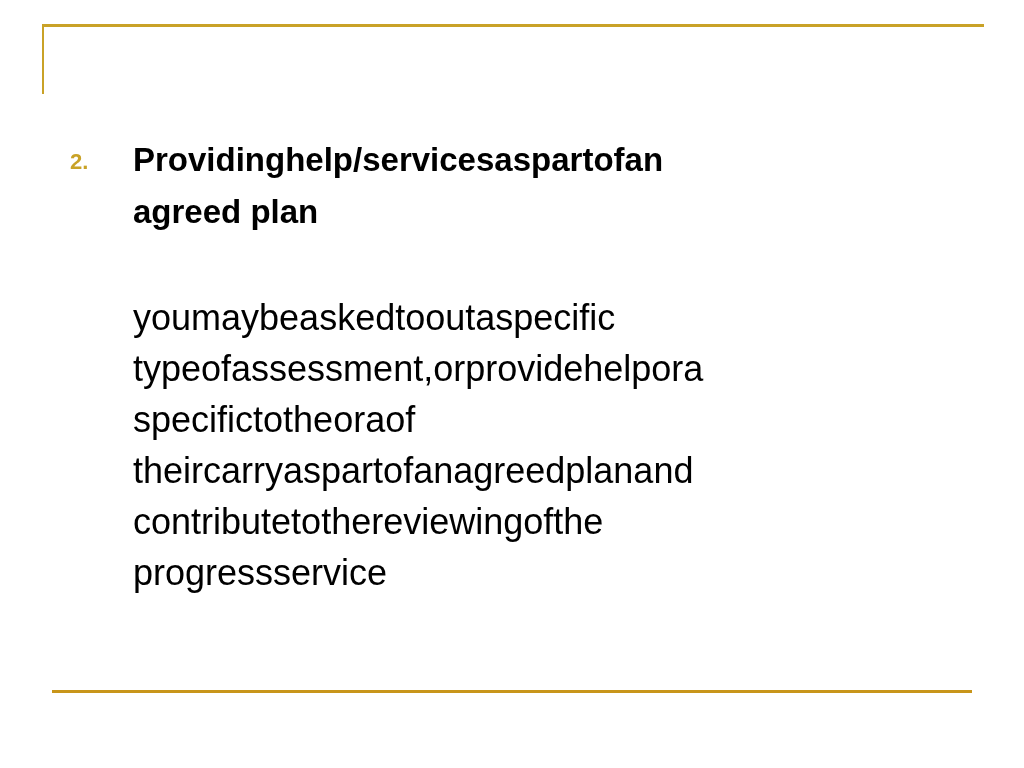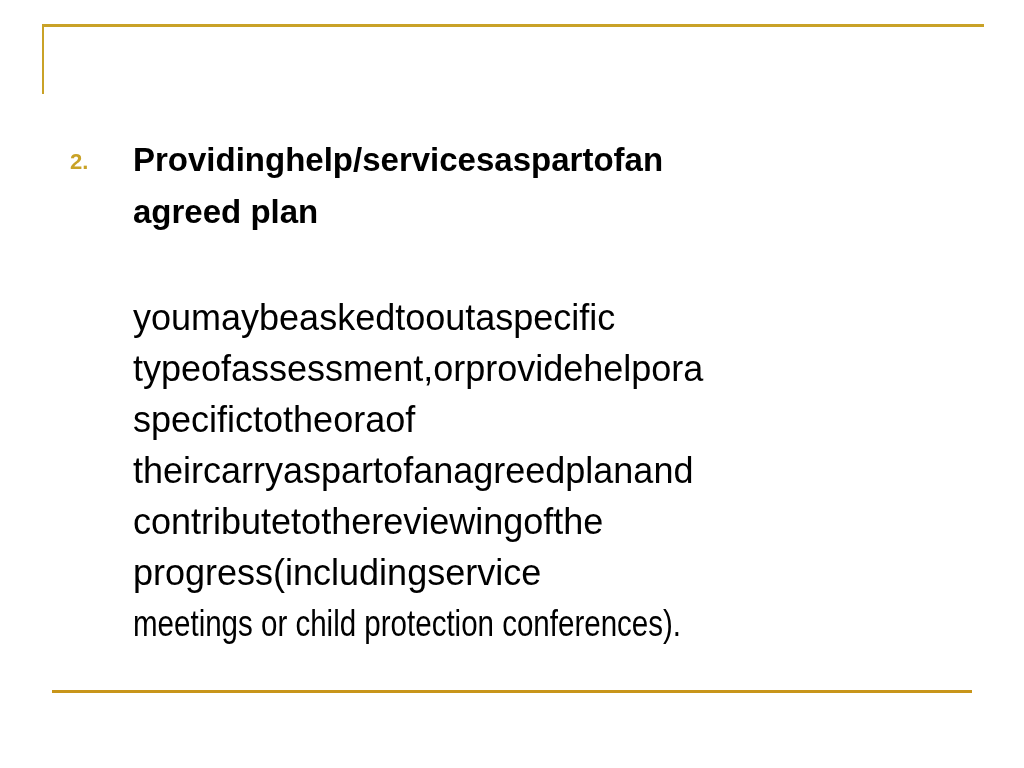--- a/index.html
+++ b/index.html
@@ -91,20 +91,16 @@
       <span>to</span>
       <span>the</span>
       <span>reviewing</span>
       <span>of</span>
       <span>the</span>
     </div>
   </div>
   <div class="line">
     <div class="jline">
       <span>progress</span>
-      <span>(including</span>
       <span>service</span>
     </div>
-  </div>
-  <div class="line">
-    <span class="inner" style="transform:scaleX(0.82);">meetings or child protection conferences).</span>
   </div>
 </div>
 
 </body></html>

